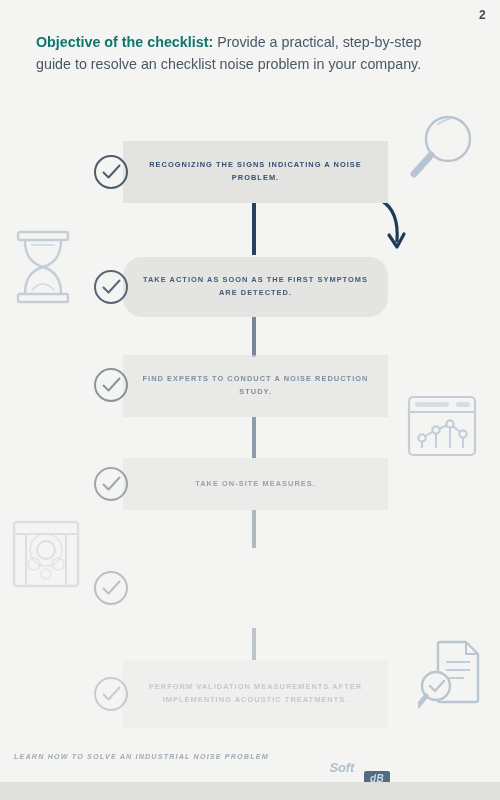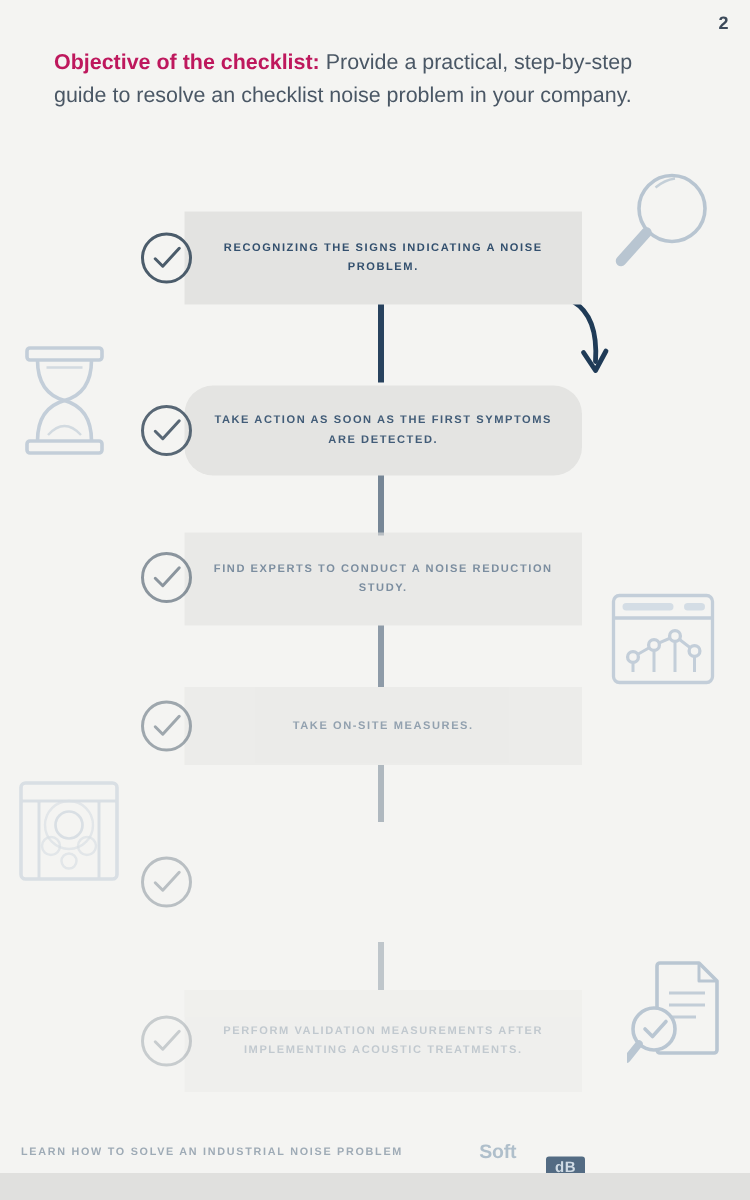--- a/index.html
+++ b/index.html
@@ -31,21 +31,21 @@
     position: absolute;
     left: 36px;
     top: 32px;
     width: 400px;
     font-size: 14.3px;
     line-height: 1.52;
     color: #4a5765;
   }
   .intro .lead {
     font-weight: bold;
-    color: #be185d;
+    color: #0f766e;
   }
 
   
   .flow {
     position: absolute;
     left: 4px;
     top: 0;
     width: 500px;
     height: 800px;
   }
@@ -101,37 +101,37 @@
   .arrow { position: absolute; left: 376px; top: 198px; }
 
   
   .footer {
     position: absolute;
     left: 0;
     bottom: 18px;
     width: 404px;
     height: 30px;
     display: flex;
-    align-items: center;
     justify-content: space-between;
     padding: 0 14px;
     box-sizing: border-box;
+    font-style: italic;
   }
   .footer-text {
     font-size: 7.2px;
     font-weight: bold;
     letter-spacing: 1.15px;
     color: #7e8f9f;
     text-transform: uppercase;
     opacity: .72;
   }
   .logo {
     display: flex;
     align-items: center;
-    gap: 20px;
+    gap: 10px;
     opacity: .8;
   }
   .logo-word {
     font-size: 13px;
     font-weight: bold;
     color: #9fb2c2;
     letter-spacing: -.2px;
   }
   .logo-badge {
     background: #2b4a68;

